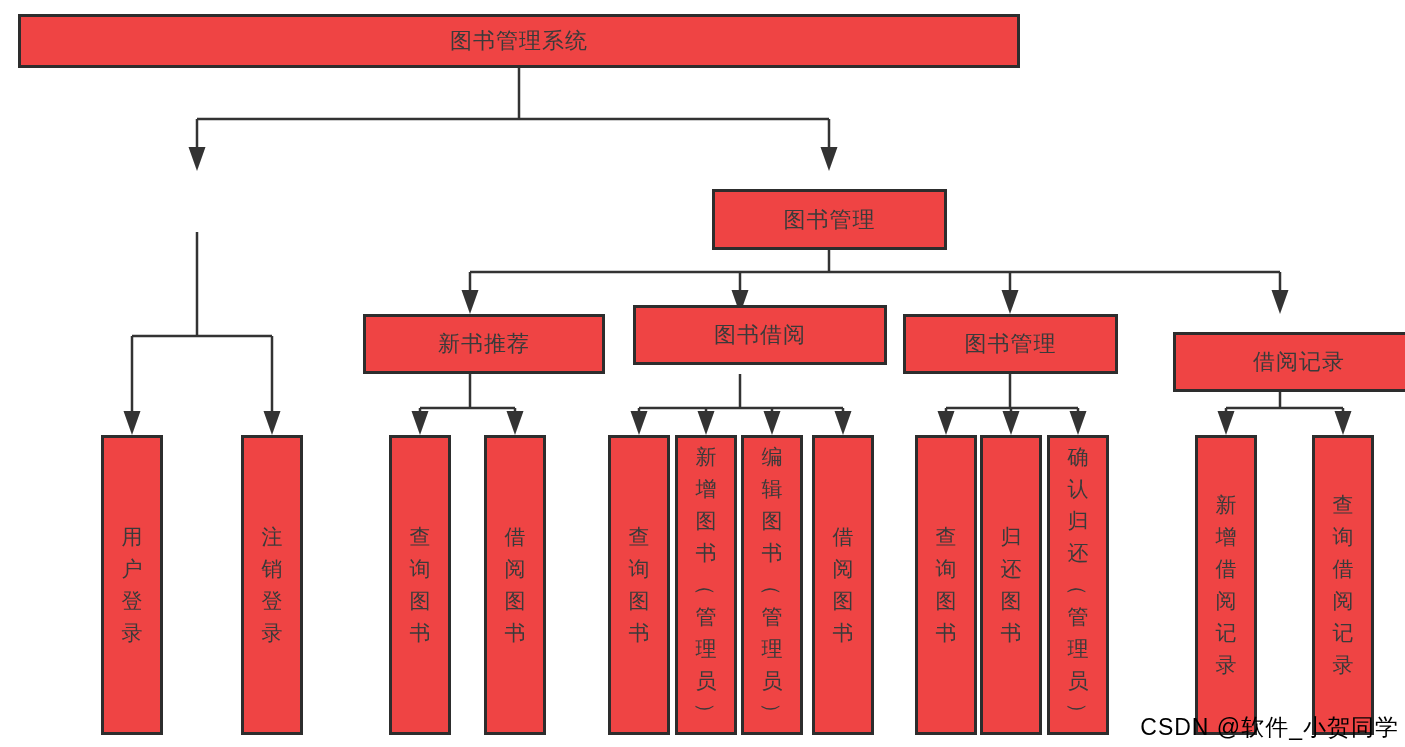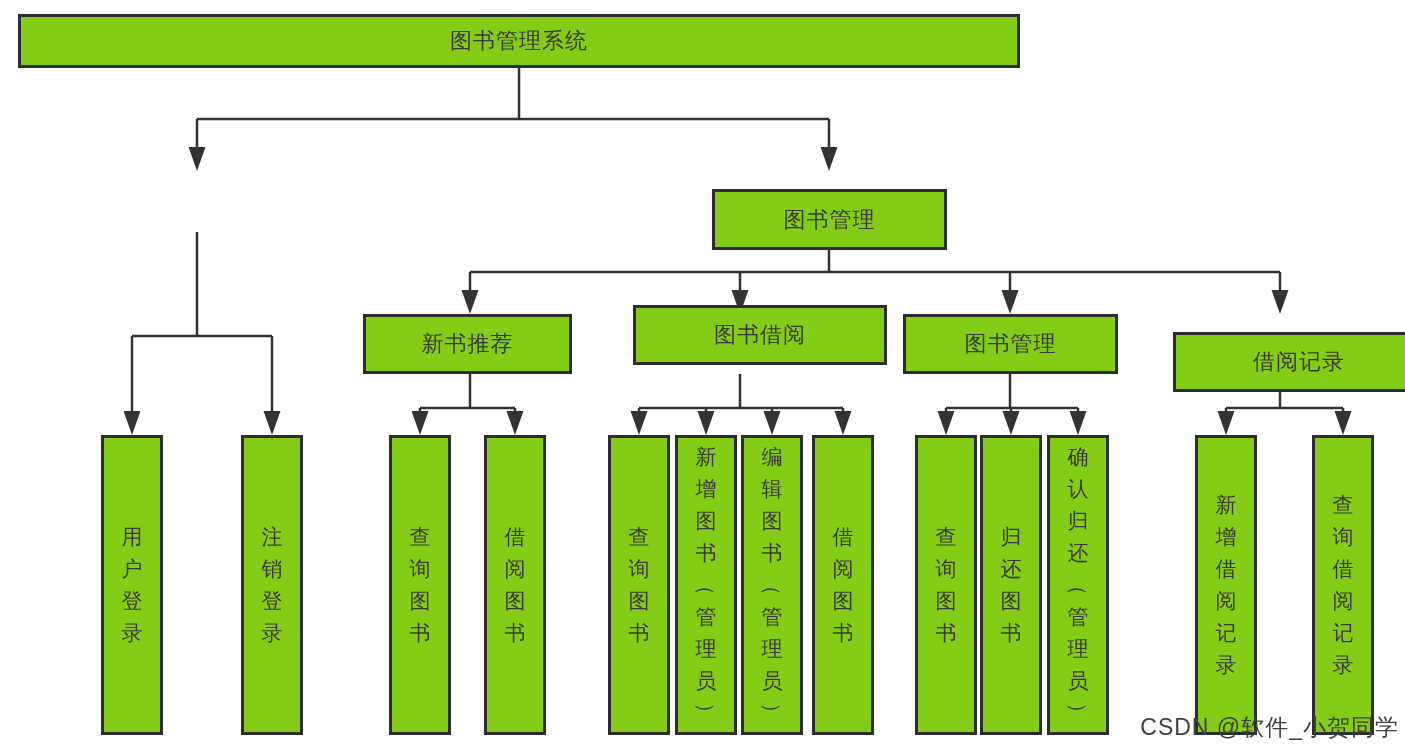--- a/index.html
+++ b/index.html
@@ -14,21 +14,21 @@
   }
   #connectors {
     position: absolute;
     left: 0; top: 0;
     width: 1405px; height: 747px;
     pointer-events: none;
   }
   .node {
     position: absolute;
     box-sizing: border-box;
-    background: #84cc16;
+    background: #ef4444;
     border: 3px solid #2d2d2d;
     display: flex;
     align-items: center;
     justify-content: center;
     z-index: 2;
   }
   .hbox {
     font-size: 22px;
     letter-spacing: 1px;
     white-space: nowrap;
@@ -49,21 +49,21 @@
     align-items: center;
     justify-content: center;
     width: 100%;
   }
   .vtext span.rot { transform: rotate(90deg); }
   #watermark {
     position: absolute;
     right: 6px;
     bottom: 4px;
     font-size: 23px;
-    color: #404040;
+    color: #000000;
     letter-spacing: 1px;
     z-index: 5;
     white-space: nowrap;
   }
 </style>
 </head>
 <body>
 
 <div id="canvas">
 
@@ -119,21 +119,21 @@
       <line x1="1226" y1="408" x2="1226" y2="419" stroke="#333333" stroke-width="2.5"></line>
       <polygon points="1217.5,411 1234.5,411 1226,435" fill="#333333"></polygon>
       <line x1="1343" y1="408" x2="1343" y2="419" stroke="#333333" stroke-width="2.5"></line>
       <polygon points="1334.5,411 1351.5,411 1343,435" fill="#333333"></polygon>
     </svg>
 
   <div class="node hbox" style="left:18px; top:14px; width:1002px; height:54px;">图书管理系统</div>
 
   <div class="node hbox" style="left:712px; top:171px; width:235px; height:61px;margin-top:18px;">图书管理</div>
 
-  <div class="node hbox" style="left:363px; top:314px; width:209px; height:60px;">新书推荐</div>
+  <div class="node hbox" style="left:363px; top:314px; width:242px; height:60px;">新书推荐</div>
   <div class="node hbox" style="left:633px; top:305px; width:254px; height:60px;">图书借阅</div>
   <div class="node hbox" style="left:903px; top:314px; width:215px; height:60px;">图书管理</div>
   <div class="node hbox" style="left:1173px; top:332px; width:252px; height:60px;">借阅记录</div>
 
   <div class="node vbox" style="left:101px; top:435px; width:62px; height:300px;">
     <div class="vtext">
         <span>用</span>
         <span>户</span>
         <span>登</span>
         <span>录</span>

